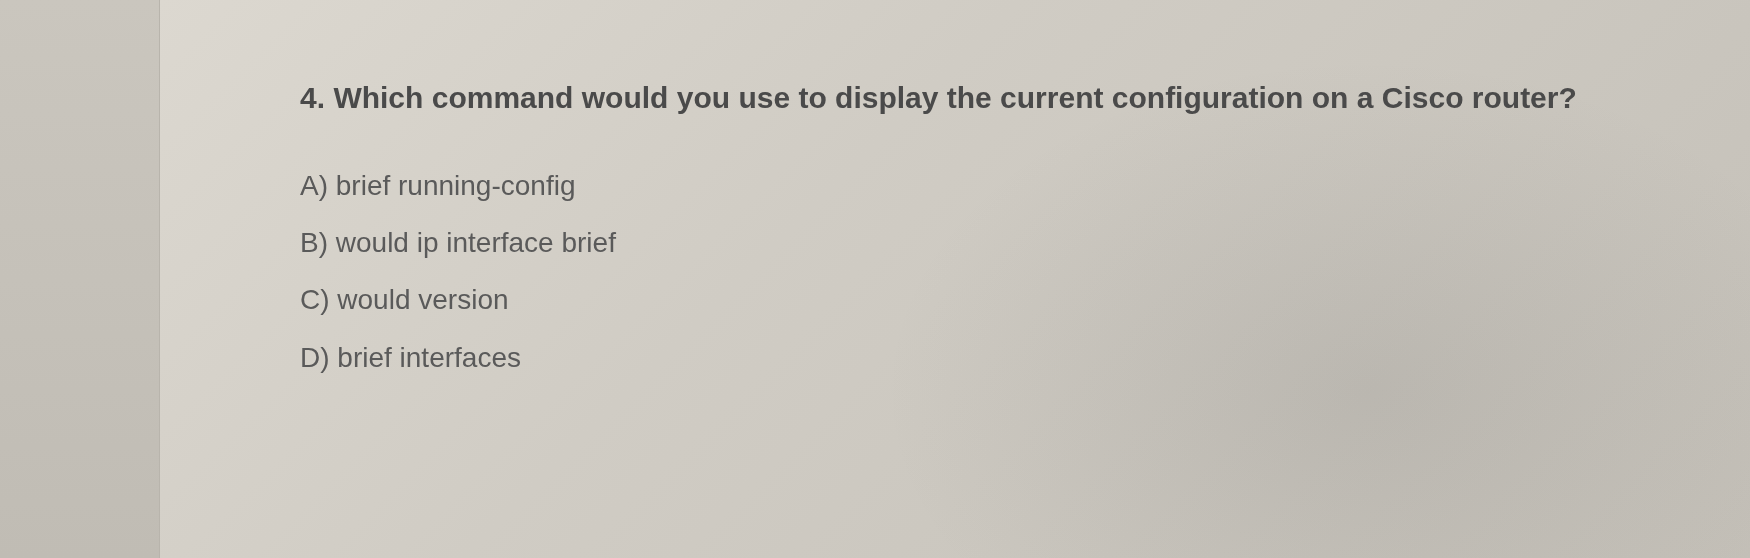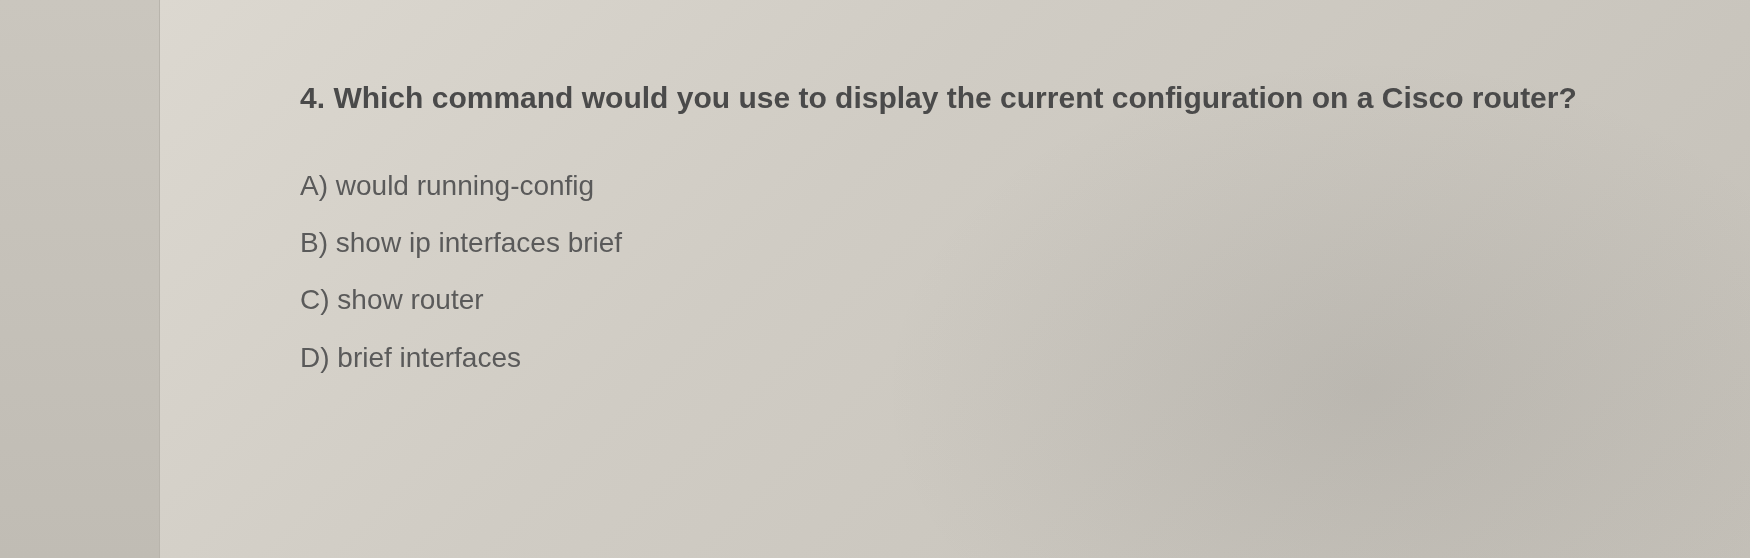--- a/index.html
+++ b/index.html
@@ -71,29 +71,29 @@
 
   <div class="question-block">
     <div class="question">
       <span>4.</span>
       <span>Which command would you use to display the current configuration on a Cisco router?</span>
     </div>
 
     <div class="options">
       <div class="option">
         <span class="option-letter">A)</span>
-        <span>would running-config</span>
+        <span>brief running-config</span>
       </div>
       <div class="option">
         <span class="option-letter">B)</span>
-        <span>show ip interfaces brief</span>
+        <span>would ip interface brief</span>
       </div>
       <div class="option">
         <span class="option-letter">C)</span>
-        <span>show router</span>
+        <span>would version</span>
       </div>
       <div class="option">
         <span class="option-letter">D)</span>
         <span>brief interfaces</span>
       </div>
     </div>
   </div>
 </div>
 
 </body></html>

